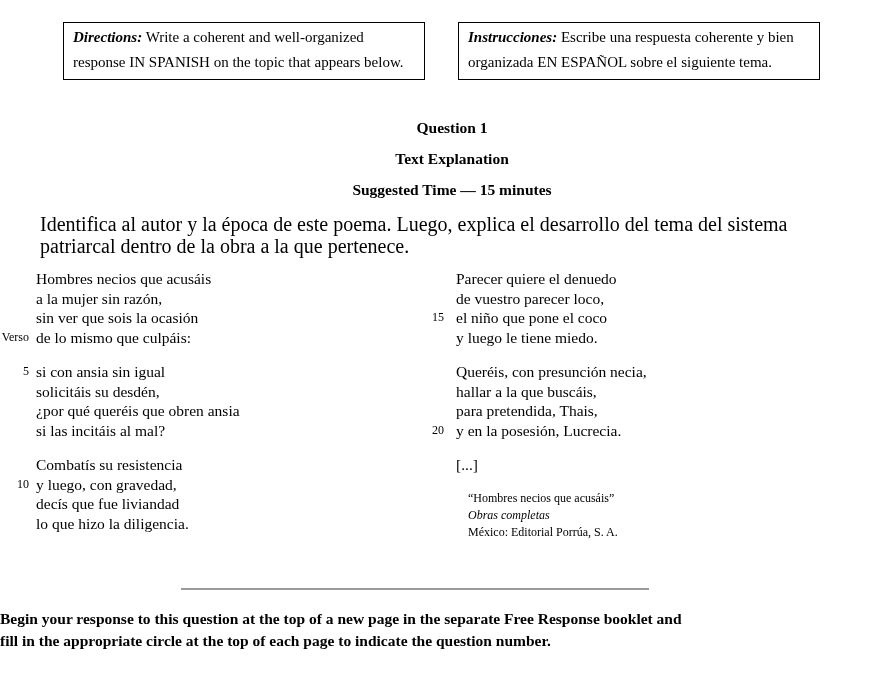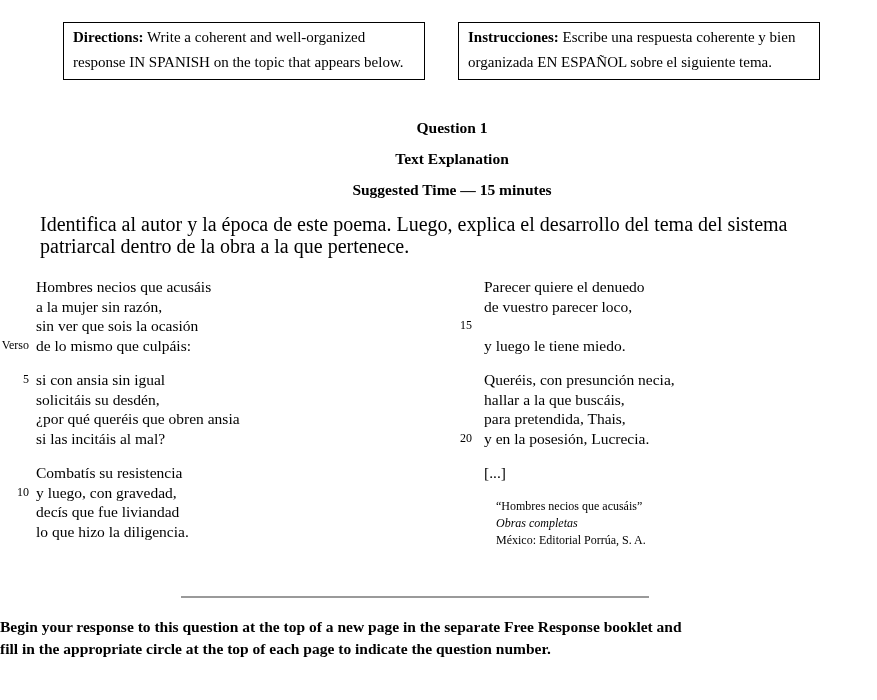--- a/index.html
+++ b/index.html
@@ -10,31 +10,31 @@
     font-family: "Liberation Serif", serif;
     overflow: hidden;
   }
   .boxes { display: flex; gap: 33px; padding: 22px 57px 0 63px; }
   .box {
     flex: 1;
     border: 1.5px solid #000;
     padding: 2px 9px 4px 9px;
     font-size: 15px; line-height: 25px;
   }
-  .box .lbl { font-weight: bold; }
+  .box .lbl { font-weight: bold; font-style: italic; }
   .headings { text-align: center; margin-top: 40px; margin-left: 27px; }
   .headings .h {
     font-weight: bold; font-size: 15.5px; line-height: 16px;
     margin-bottom: 15px;
   }
   .prompt {
     margin: 16px 44px 0 40px;
     font-size: 20px; line-height: 21.5px;
   }
-  .poem { display: flex; margin-top: 20px; gap: 28px; }
+  .poem { display: flex; margin-top: 12px; }
   .col-left { width: 423px; }
   .col-right { flex: 1; }
   .stanza { margin-bottom: 15px; }
   .pline { display: flex; font-size: 15.5px; line-height: 19.5px; }
   .marker {
     flex: none; font-size: 12px;
     line-height: 19.5px; text-align: right;
   }
   .col-left .marker { width: 36px; padding-right: 7px; }
   .col-right .marker { width: 33px; padding-right: 12px; }
@@ -130,20 +130,21 @@
             <div class="pline">
               <span class="marker"></span>
               <span class="ptext">Parecer quiere el denuedo</span>
             </div>
             <div class="pline">
               <span class="marker"></span>
               <span class="ptext">de vuestro parecer loco,</span>
             </div>
             <div class="pline">
               <span class="marker">15</span>
+              <span class="ptext">el niño que pone el coco</span>
             </div>
             <div class="pline">
               <span class="marker"></span>
               <span class="ptext">y luego le tiene miedo.</span>
             </div>
           </div>
           <div class="stanza">
             <div class="pline">
               <span class="marker"></span>
               <span class="ptext">Queréis, con presunción necia,</span>

